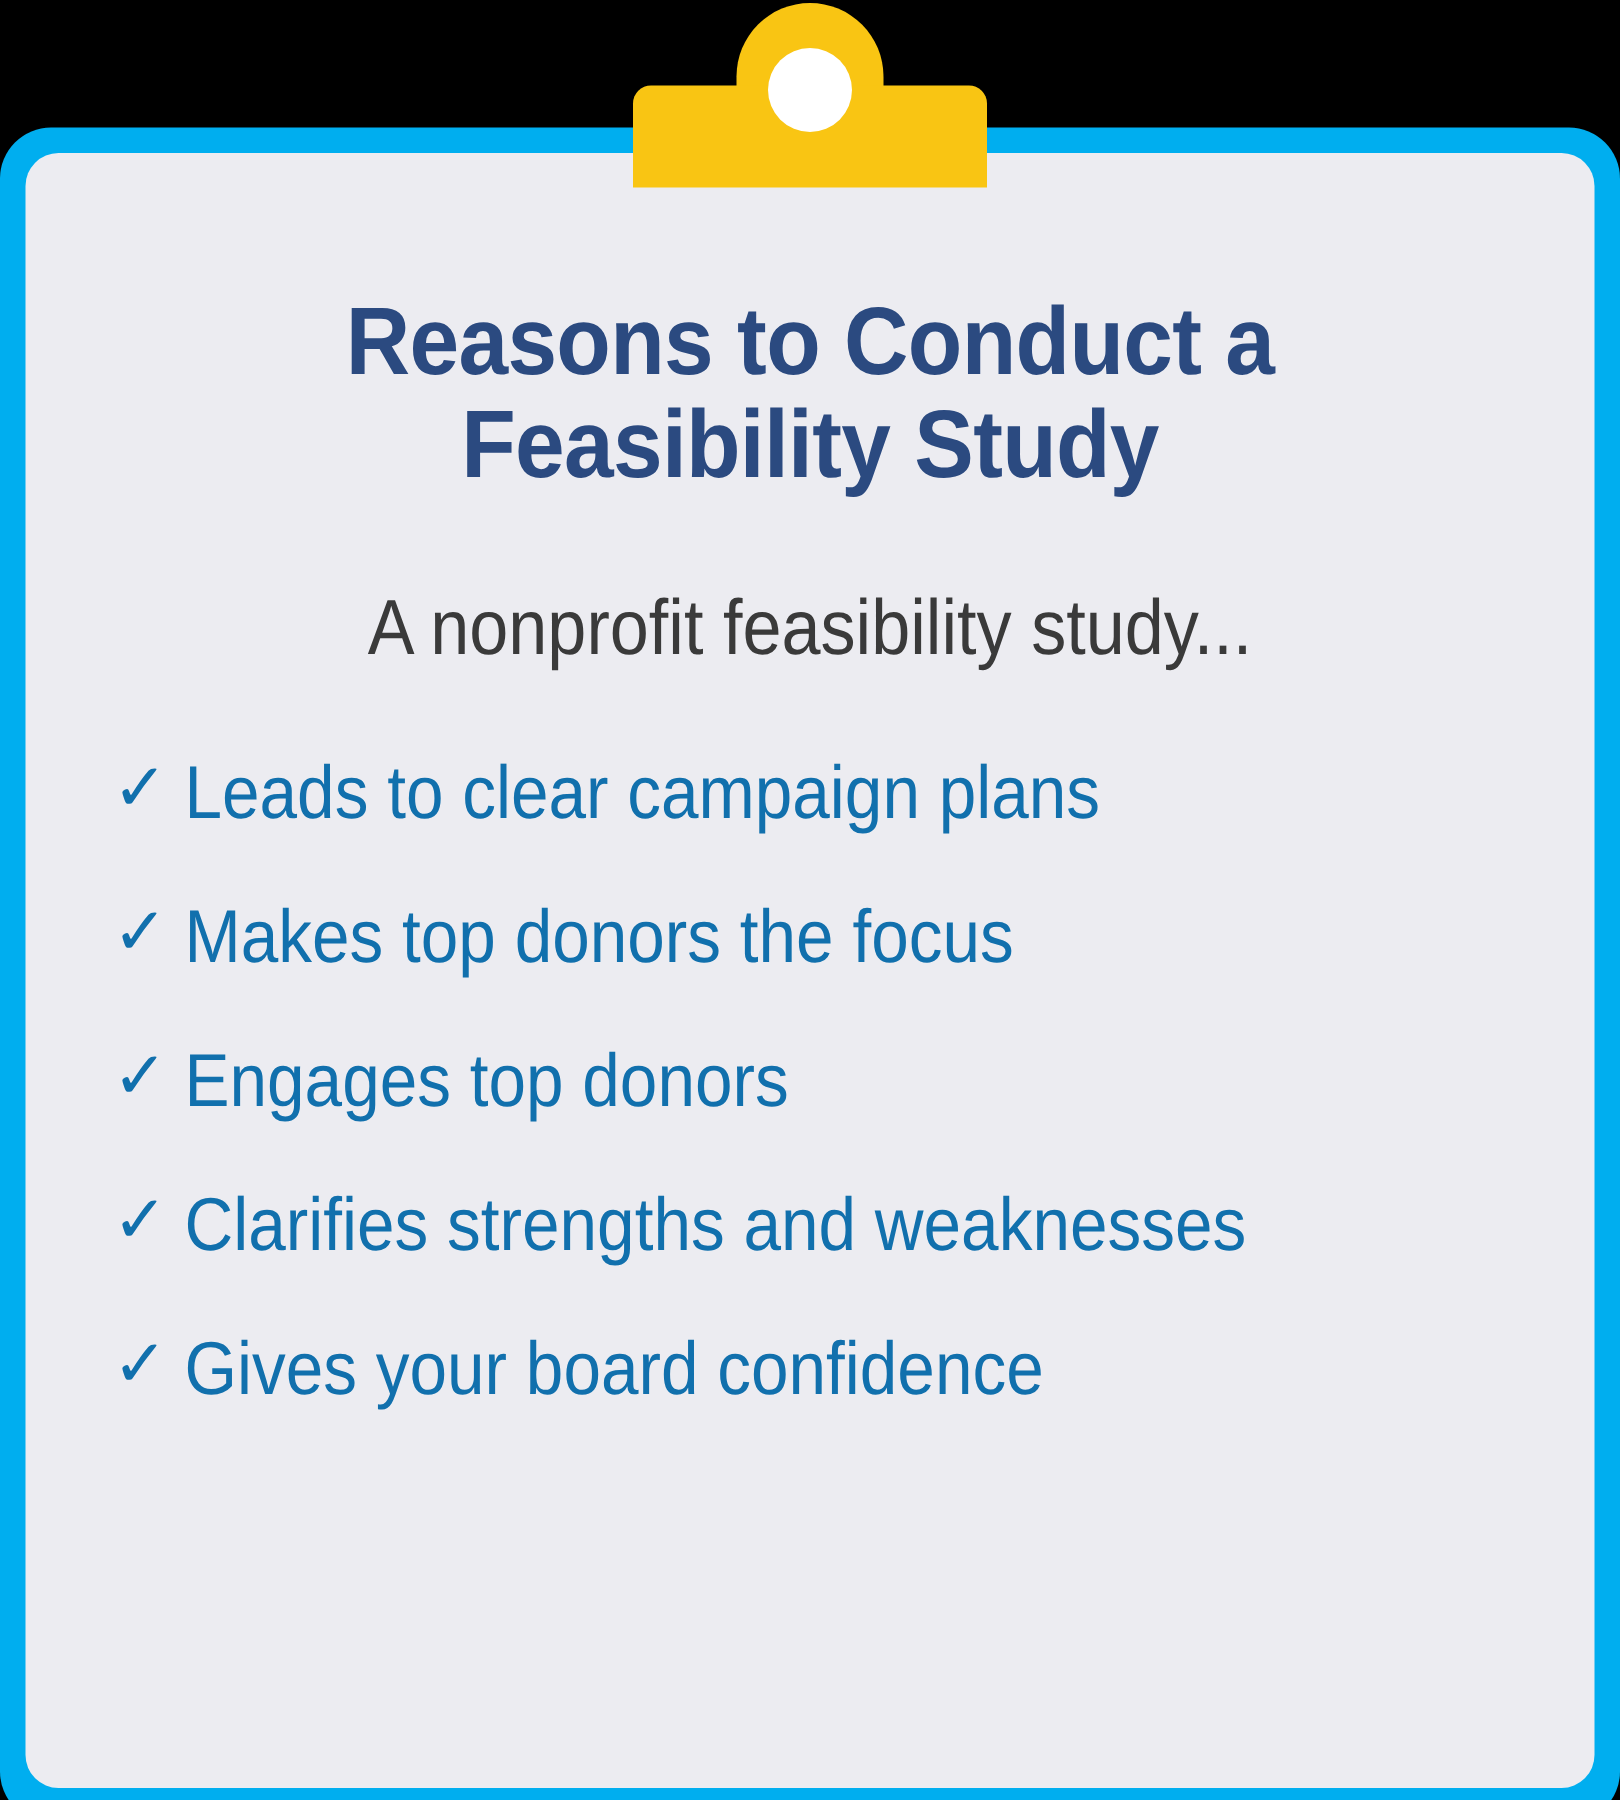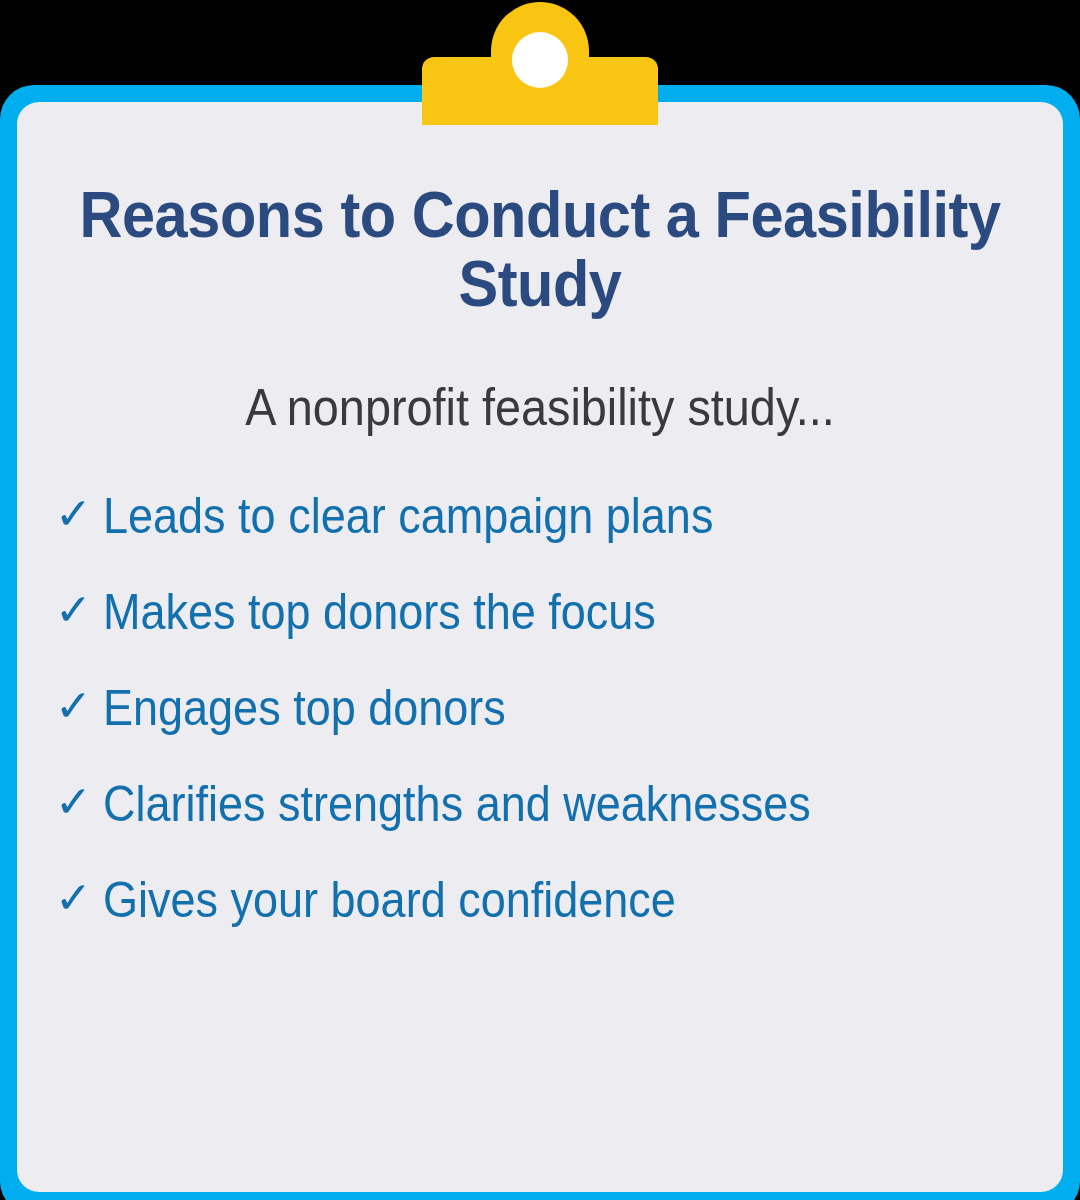--- a/index.html
+++ b/index.html
@@ -69,23 +69,23 @@
     width:56px;
     height:56px;
     background:#FFFFFF;
     border-radius:50%;
   }
 
   
   .content {
     position:absolute;
     left:0;
-    top:4px;
+    top:16px;
     width:1046px;
-    padding:0 20px;
+    padding:0 40px;
   }
 
   .title {
     margin-top:75px;
     text-align:center;
     color:#2B4A80;
     font-weight:bold;
     font-size:64px;
     line-height:1.08;
     letter-spacing:-0.5px;

